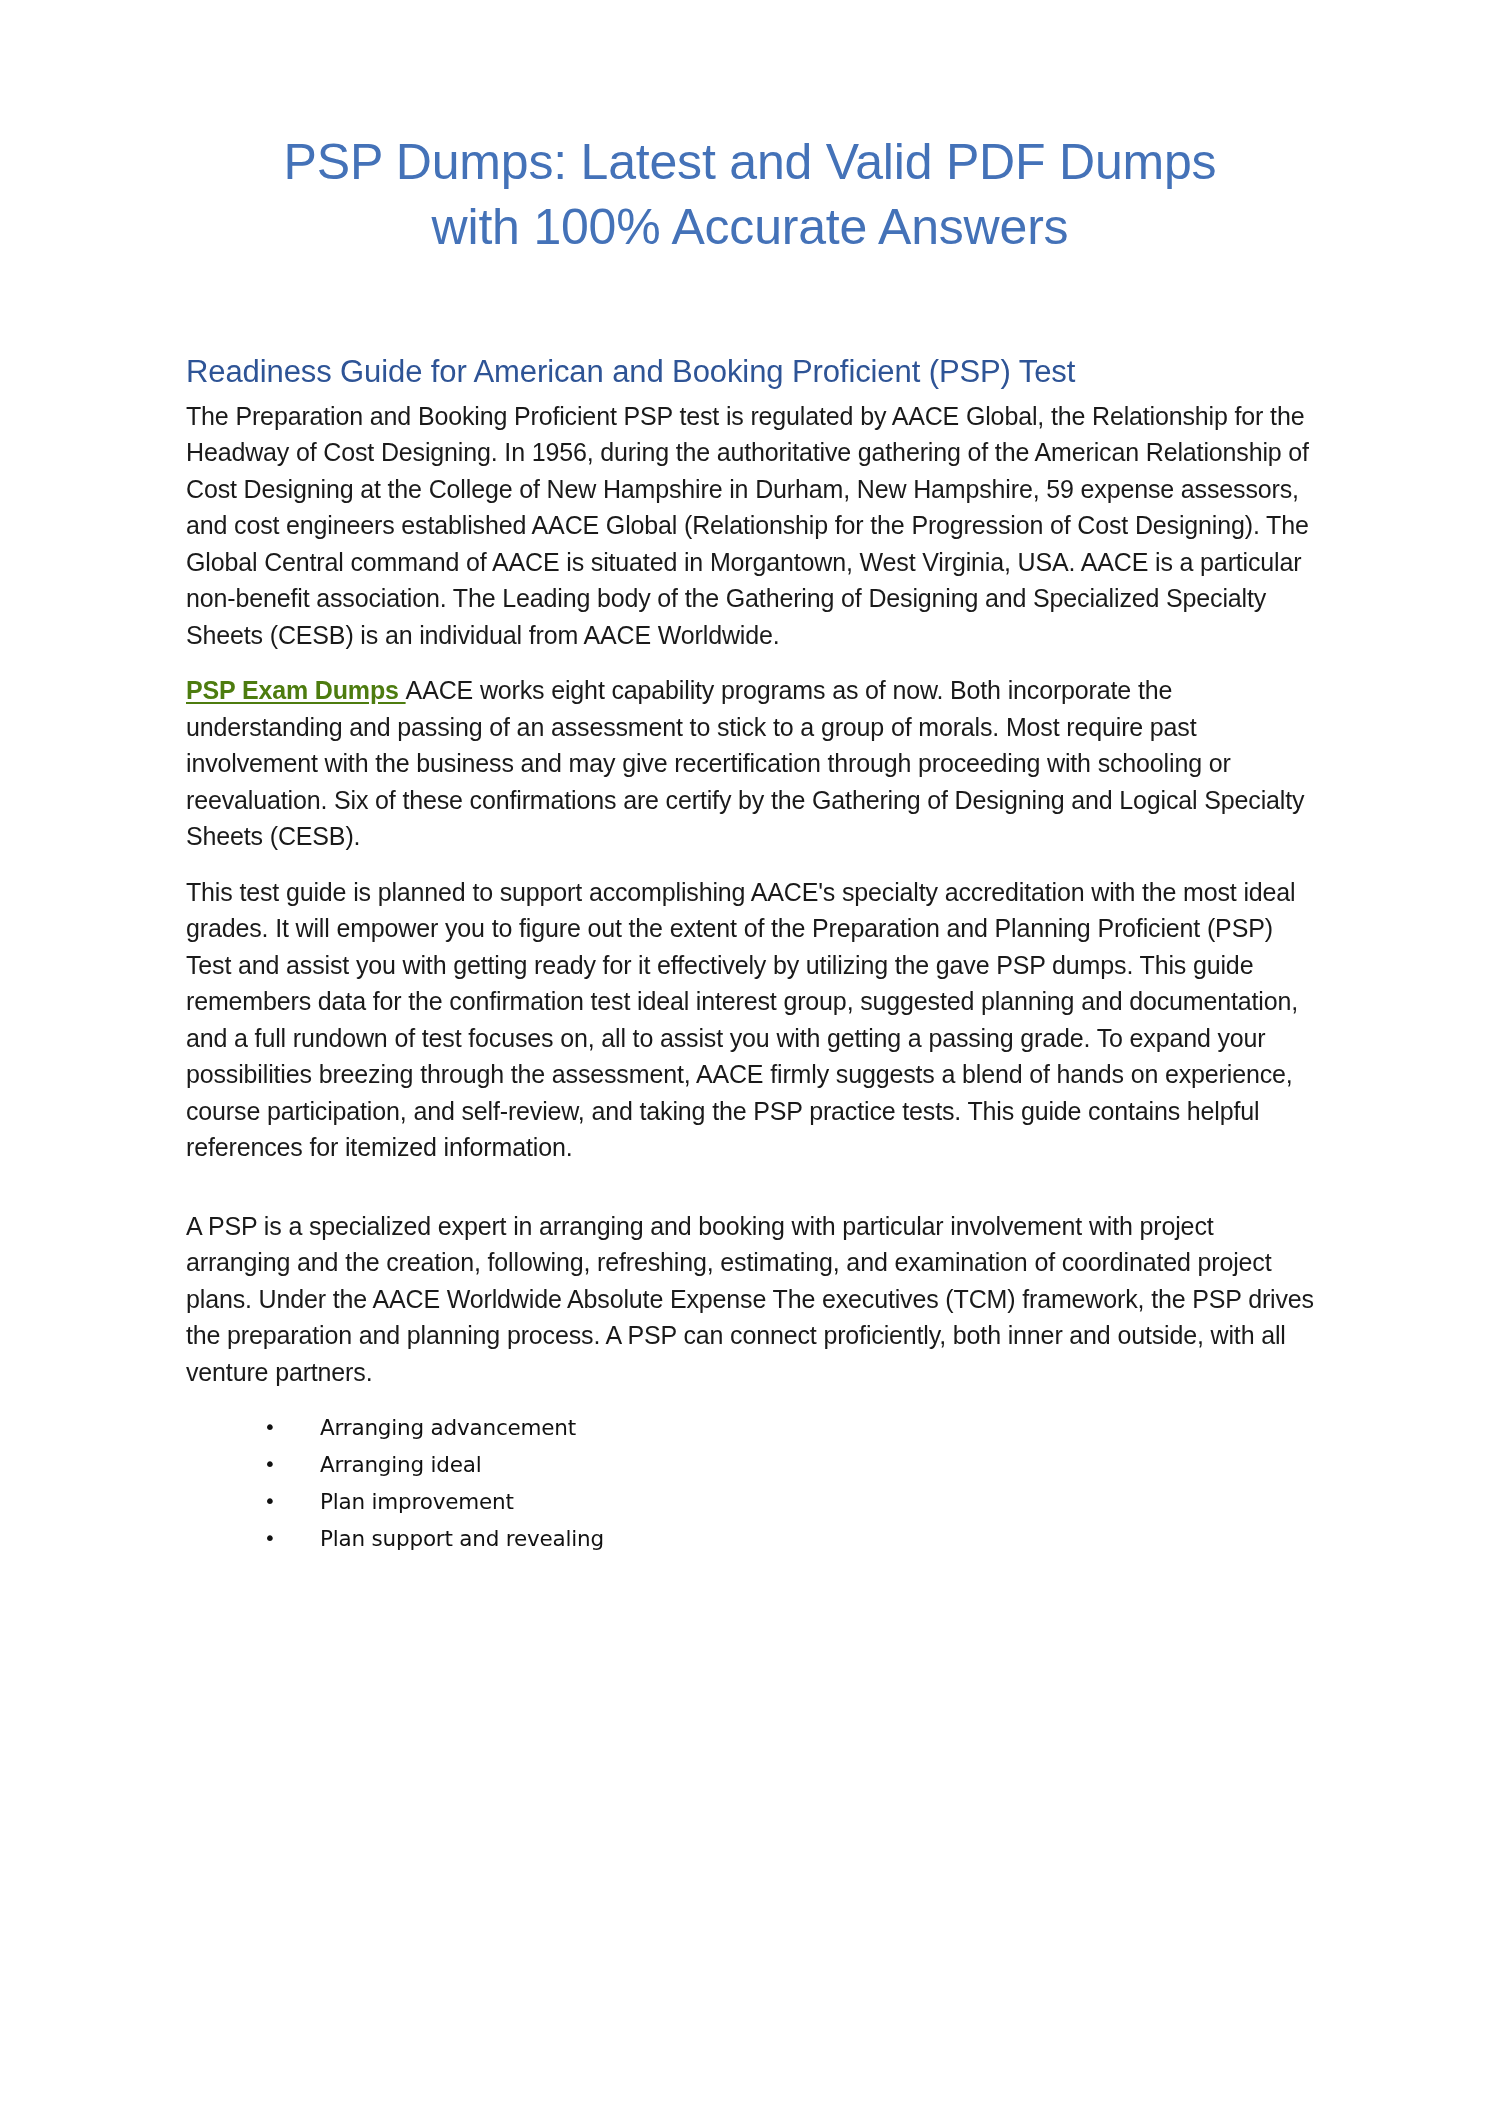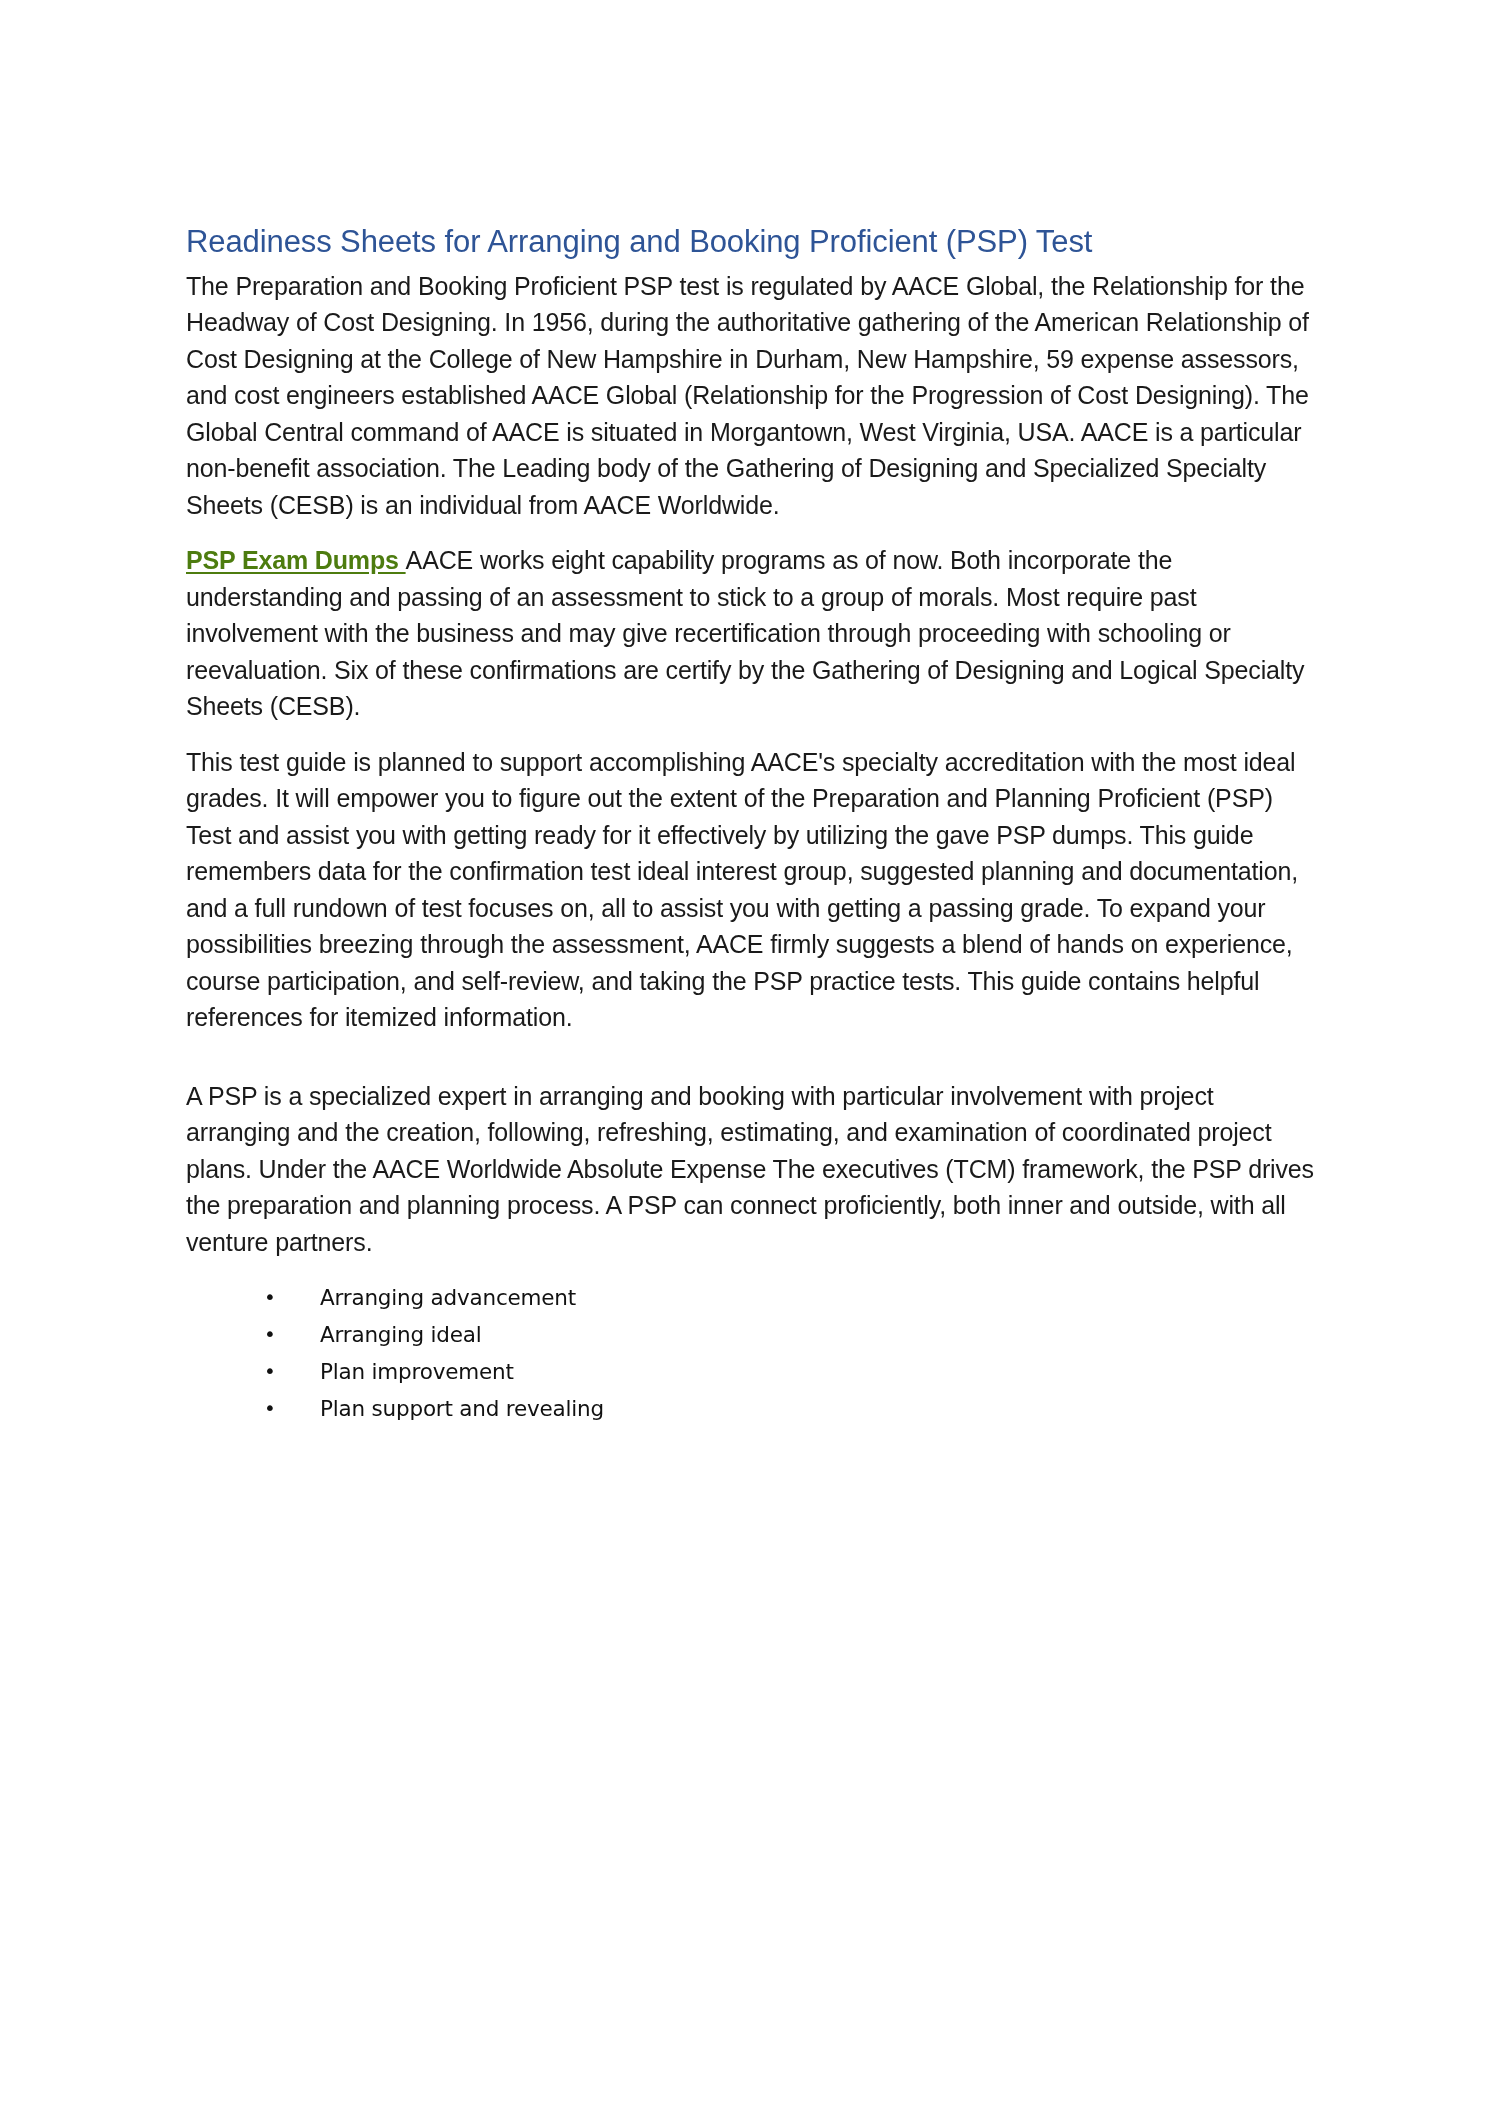--- a/index.html
+++ b/index.html
@@ -90,25 +90,29 @@
     line-height: 37px;
     color: #111111;
   }
 </style>
 </head>
 <body>
 
 <div class="page">
   <div class="content">
 
+    <div class="doc-title">
+      <span style="display: block;">PSP Dumps: Latest and Valid PDF Dumps</span>
+      <span style="display: block;">with 100% Accurate Answers</span>
+    </div>
 
     <div class="title-spacer"></div>
 
     <section>
-      <h2 class="section-heading">Readiness Sheets for Arranging and Booking Proficient (PSP) Test</h2>
+      <h2 class="section-heading">Readiness Guide for American and Booking Proficient (PSP) Test</h2>
 
       <p class="body-text">The Preparation and Booking Proficient PSP test is regulated by AACE Global, the Relationship for the Headway of Cost Designing. In 1956, during the authoritative gathering of the American Relationship of Cost Designing at the College of New Hampshire in Durham, New Hampshire, 59 expense assessors, and cost engineers established AACE Global (Relationship for the Progression of Cost Designing). The Global Central command of AACE is situated in Morgantown, West Virginia, USA. AACE is a particular non-benefit association. The Leading body of the Gathering of Designing and Specialized Specialty Sheets (CESB) is an individual from AACE Worldwide.</p>
 
       <p class="body-text"><a class="inline-link" href="#">PSP Exam Dumps </a><span>AACE works eight capability programs as of now. Both incorporate the understanding and passing of an assessment to stick to a group of morals. Most require past involvement with the business and may give recertification through proceeding with schooling or reevaluation. Six of these confirmations are certify by the Gathering of Designing and Logical Specialty Sheets (CESB).</span></p>
 
       <p class="body-text">This test guide is planned to support accomplishing AACE's specialty accreditation with the most ideal grades. It will empower you to figure out the extent of the Preparation and Planning Proficient (PSP) Test and assist you with getting ready for it effectively by utilizing the gave PSP dumps. This guide remembers data for the confirmation test ideal interest group, suggested planning and documentation, and a full rundown of test focuses on, all to assist you with getting a passing grade. To expand your possibilities breezing through the assessment, AACE firmly suggests a blend of hands on experience, course participation, and self-review, and taking the PSP practice tests. This guide contains helpful references for itemized information.</p>
     </section>
 
     <div class="gap-before-section"></div>
 

